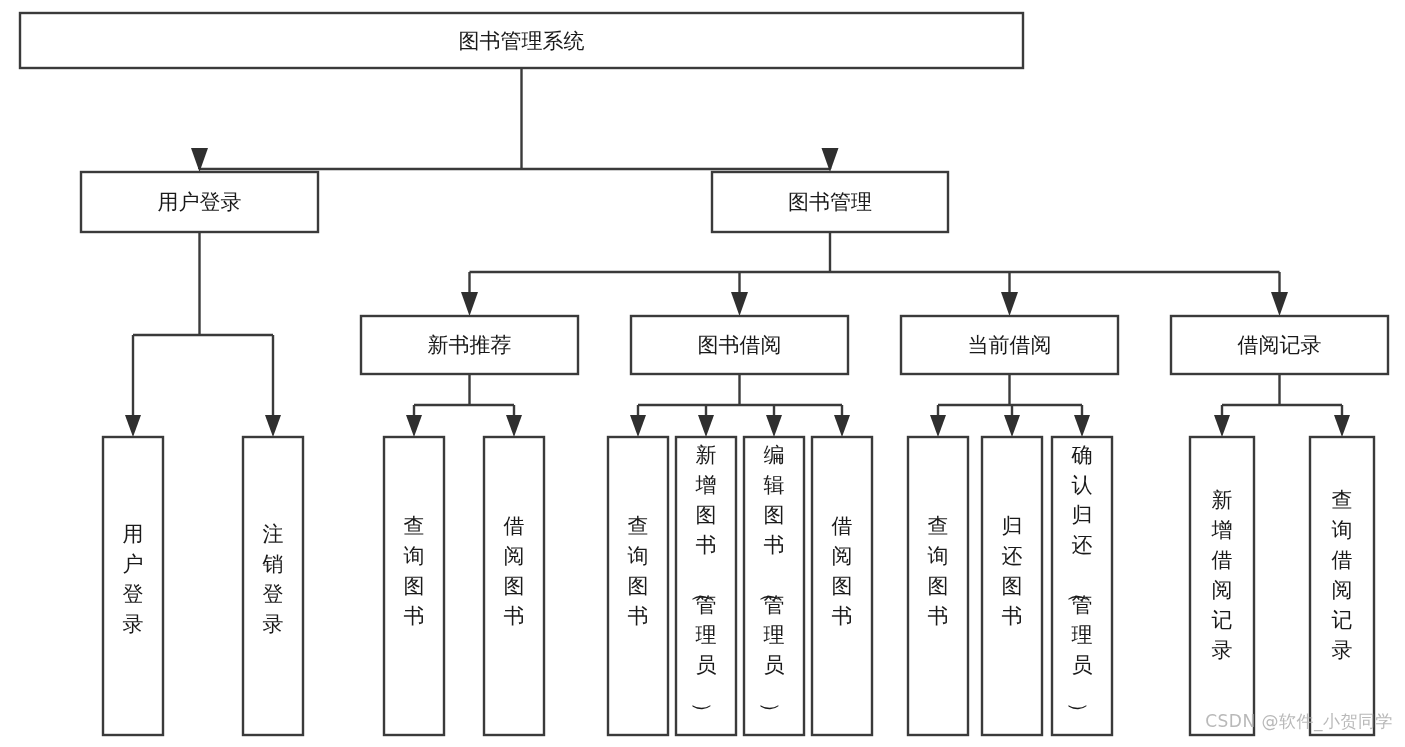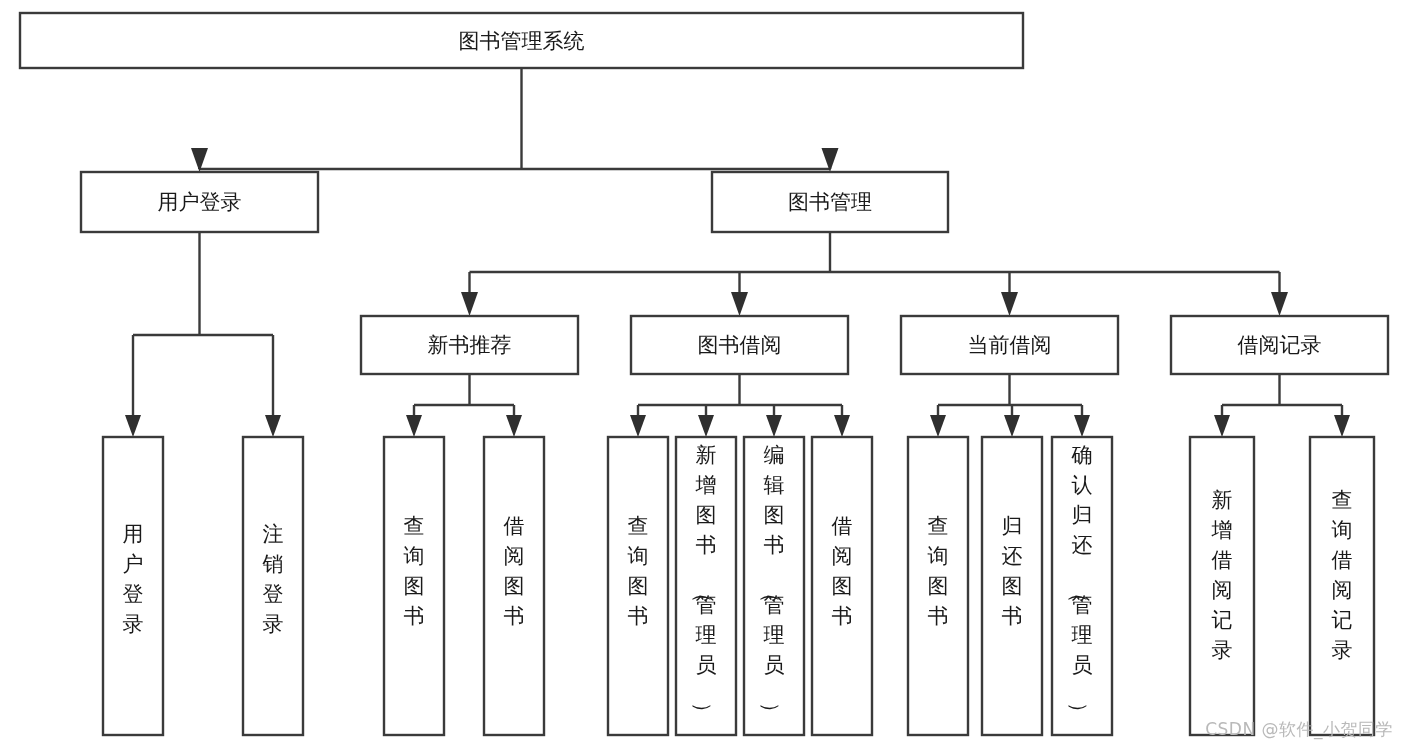--- a/index.html
+++ b/index.html
@@ -43,21 +43,21 @@
   }
   .leaf-label {
     fill: #1a1a1a;
     font-family: "DejaVu Sans", "Liberation Sans", sans-serif;
     font-size: 21px;
     text-anchor: middle;
   }
   .watermark {
     position: absolute;
     right: 12px;
-    bottom: 6px;
+    bottom: 14px;
     font-family: "DejaVu Sans", "Liberation Sans", sans-serif;
     font-size: 17px;
     color: #b9b9b9;
     letter-spacing: 0.5px;
     white-space: nowrap;
     user-select: none;
   }
 </style>
 </head>
 <body>

